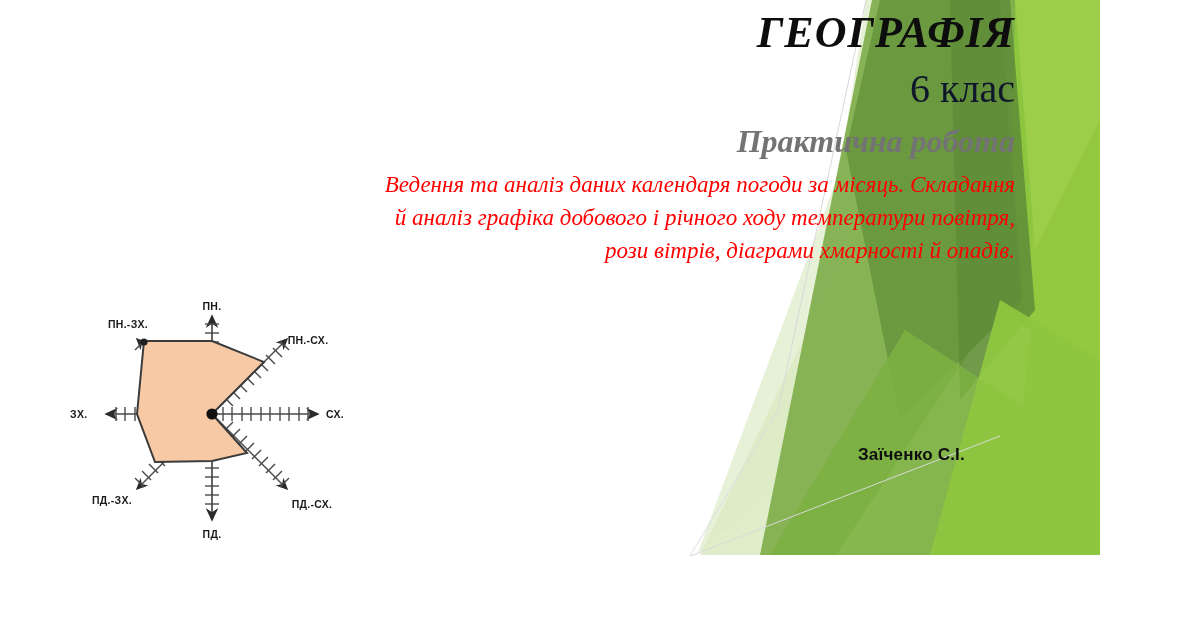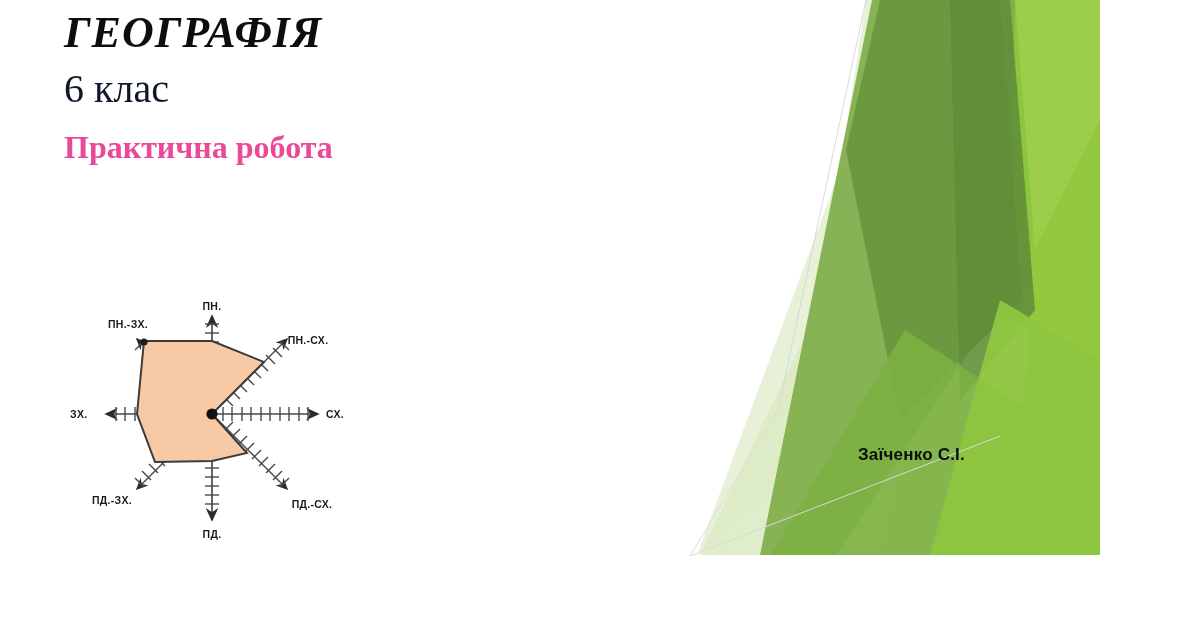--- a/index.html
+++ b/index.html
@@ -3,27 +3,27 @@
 <meta charset="utf-8">
 <style>
   html,body{margin:0;padding:0;background:#fff;}
   body{width:1200px;height:630px;overflow:hidden;font-family:"Liberation Serif",serif;}
   #slide{position:relative;width:1200px;height:630px;background:#ffffff;}
 
   
   #art{position:absolute;left:0;top:0;width:1200px;height:630px;}
 
   
-  #textblock{position:absolute;left:64px;top:8px;width:935px;text-align:left;}
+  #textblock{position:absolute;left:80px;top:8px;width:935px;text-align:right;}
   #t1{font-family:"Liberation Serif",serif;font-weight:bold;font-style:italic;
       font-size:44px;color:#0d0d0d;letter-spacing:1px;line-height:1.12;}
   #t2{font-family:"Liberation Serif",serif;font-weight:400;font-style:normal;
       font-size:40px;color:#0f172a;line-height:1.3;margin-top:6px;}
-  #t3{font-family:"Liberation Serif",serif;font-weight:bold;
-      font-size:32px;color:#ec4899;line-height:1.25;margin-top:12px;}
+  #t3{font-family:"Liberation Serif",serif;font-weight:bold;font-style:italic;
+      font-size:32px;color:#737373;line-height:1.25;margin-top:6px;}
   #t4{font-family:"Liberation Serif",serif;font-style:italic;font-weight:400;
       font-size:23px;color:#fe0000;line-height:1.42;margin-top:8px;}
   #t4 span{display:block;}
 
   
   #author{position:absolute;left:858px;top:445px;
           font-family:"Liberation Sans",sans-serif;font-weight:bold;
           font-size:17px;color:#0d0d0d;letter-spacing:0.2px;}
 
   
@@ -56,20 +56,25 @@
     <polyline points="680,560 1000,436" fill="none" stroke="#d9d9d9" stroke-width="1"></polyline>
 
     <rect x="1100" y="0" width="100" height="630" fill="#ffffff"></rect>
     <rect x="600" y="556" width="600" height="74" fill="#ffffff"></rect>
   </svg>
 
   <div id="textblock">
     <div id="t1">ГЕОГРАФІЯ</div>
     <div id="t2">6 клас</div>
     <div id="t3">Практична робота</div>
+    <div id="t4">
+      <span>Ведення та аналіз даних календаря погоди за  місяць. Складання</span>
+      <span>й аналіз графіка добового і річного  ходу температури повітря,</span>
+      <span>рози вітрів, діаграми хмарності й опадів.</span>
+    </div>
   </div>
 
   <div id="author">Заїченко С.І.</div>
 
   <svg id="windrose" viewBox="0 0 340 262">
     <defs>
 
       <marker id="ah" markerWidth="9" markerHeight="9" refX="7" refY="4.5" orient="auto" markerUnits="strokeWidth">
         <path d="M0,0.8 L8,4.5 L0,8.2 L2.4,4.5 Z" fill="#2b2b2b"></path>
       </marker>

